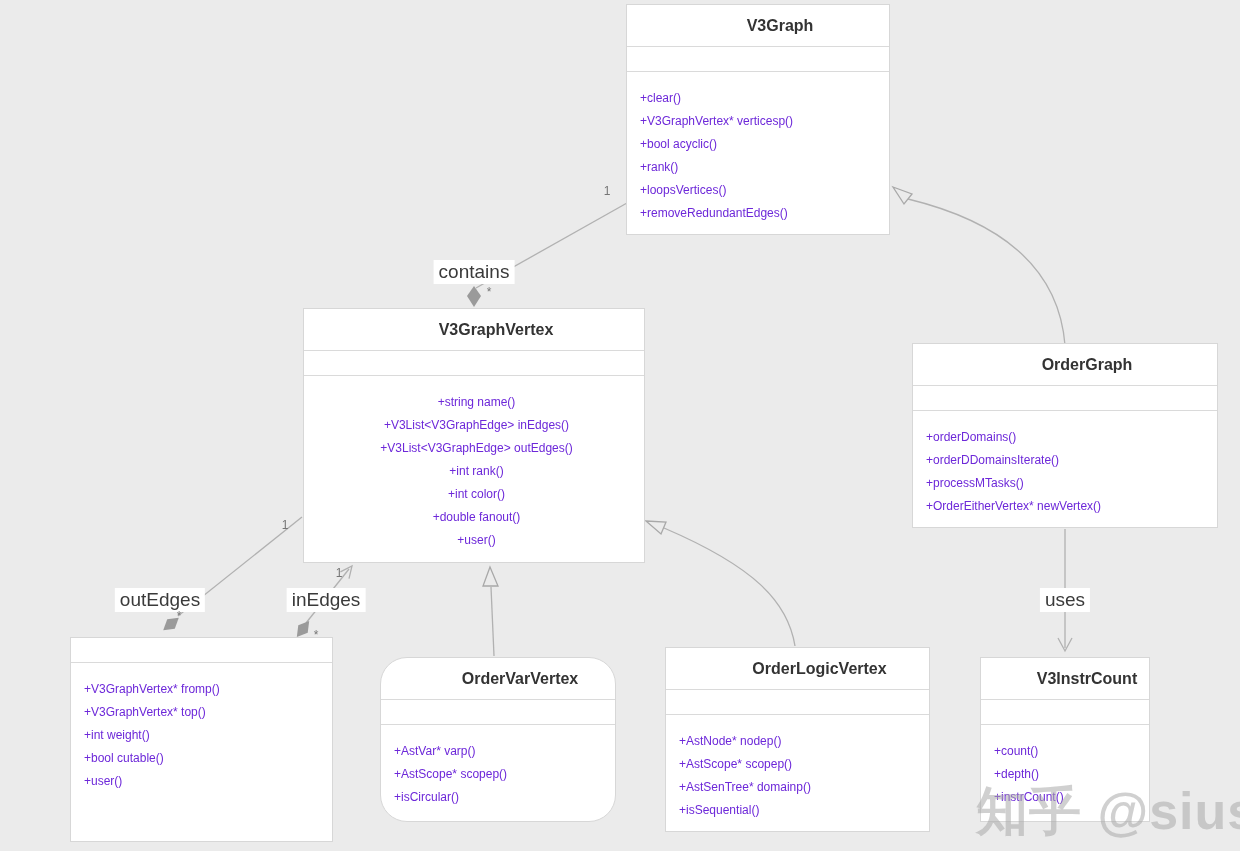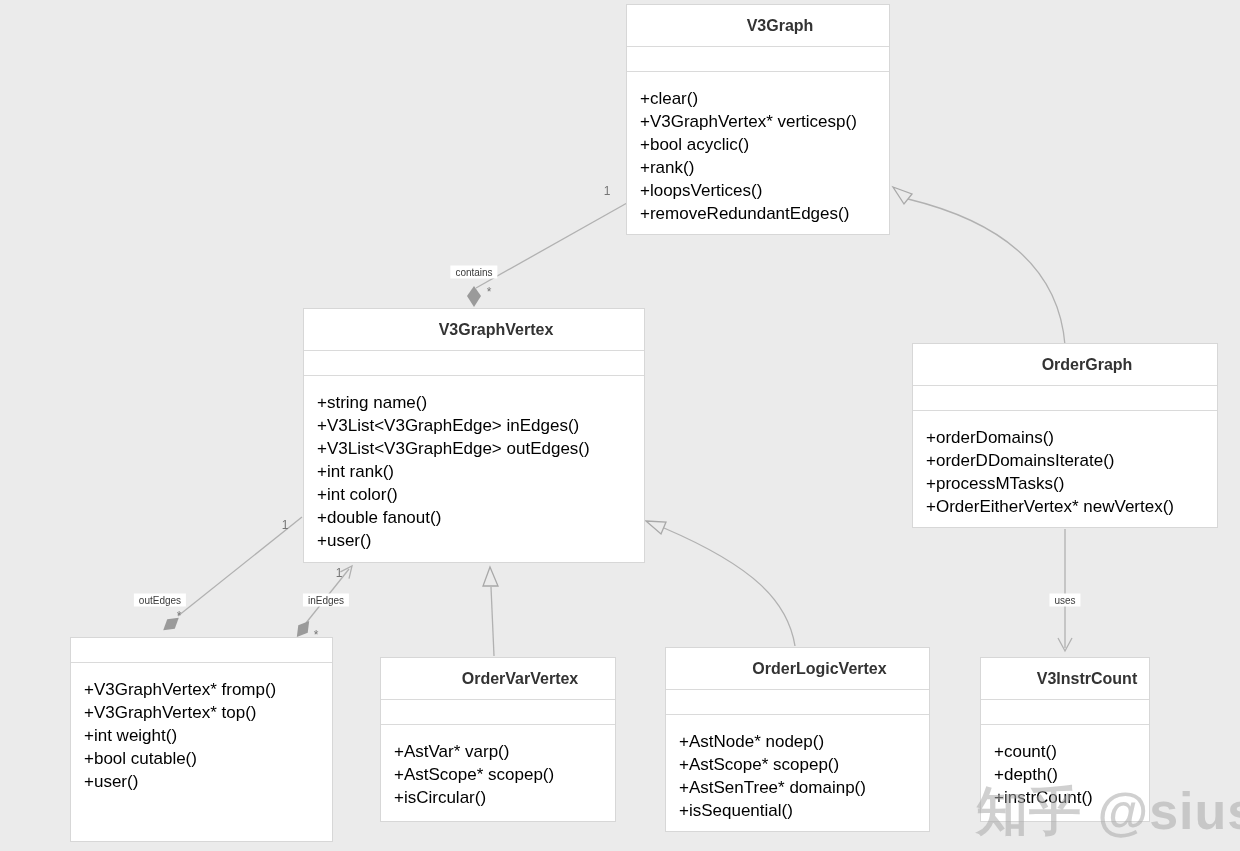--- a/index.html
+++ b/index.html
@@ -21,36 +21,36 @@
     box-shadow:0 0 0 0 transparent;
   }
   .uml-title {
     height:41px; border-bottom:1px solid #dadada;
     display:flex; align-items:center; justify-content:center;
     font-weight:bold; font-size:16px; color:#333333;padding-left:44px;
   }
   .uml-attrs { height:24px; border-bottom:1px solid #dadada; }
   .uml-methods { padding:15px 8px 0 13px; }
   .uml-methods .m {
-    height:23px; line-height:23px; font-size:17px; color:#000000;
+    height:23px; line-height:23px; font-size:12px; color:#6d28d9;
     white-space:nowrap; overflow:hidden;
   }
 
   #box-v3graph        { left:626px; top:4px;   width:264px; height:231px; }
-  #box-v3graphvertex  { left:303px; top:308px; width:342px; height:255px; }
+  #box-v3graphvertex  { left:303px; top:308px; width:342px; height:255px;text-align:center; }
   #box-ordergraph     { left:912px; top:343px; width:306px; height:185px; }
   #box-v3graphedge    { left:70px;  top:637px; width:263px; height:205px; }
-  #box-ordervarvertex { left:380px; top:657px; width:236px; height:165px; }
+  #box-ordervarvertex { left:380px; top:657px; width:236px; height:165px;border-radius:27px; }
   #box-orderlogicvertex { left:665px; top:647px; width:265px; height:185px; }
   #box-v3instrcount   { left:980px; top:657px; width:170px; height:165px; }
 
   .edge-label {
     position:absolute; transform:translate(-50%,-50%);
     background:#ffffff; padding:1px 5px;
-    font-size:10px; color:#3a3a3a; white-space:nowrap;
+    font-size:19px; color:#3a3a3a; white-space:nowrap;
   }
   #lbl-contains { left:474px; top:272px; }
   #lbl-outedges { left:160px; top:600px; }
   #lbl-inedges  { left:326px; top:600px; }
   #lbl-uses     { left:1065px; top:600px; }
 
   .mult {
     position:absolute; transform:translate(-50%,-50%);
     font-size:12px; color:#757575; background:transparent;
   }

